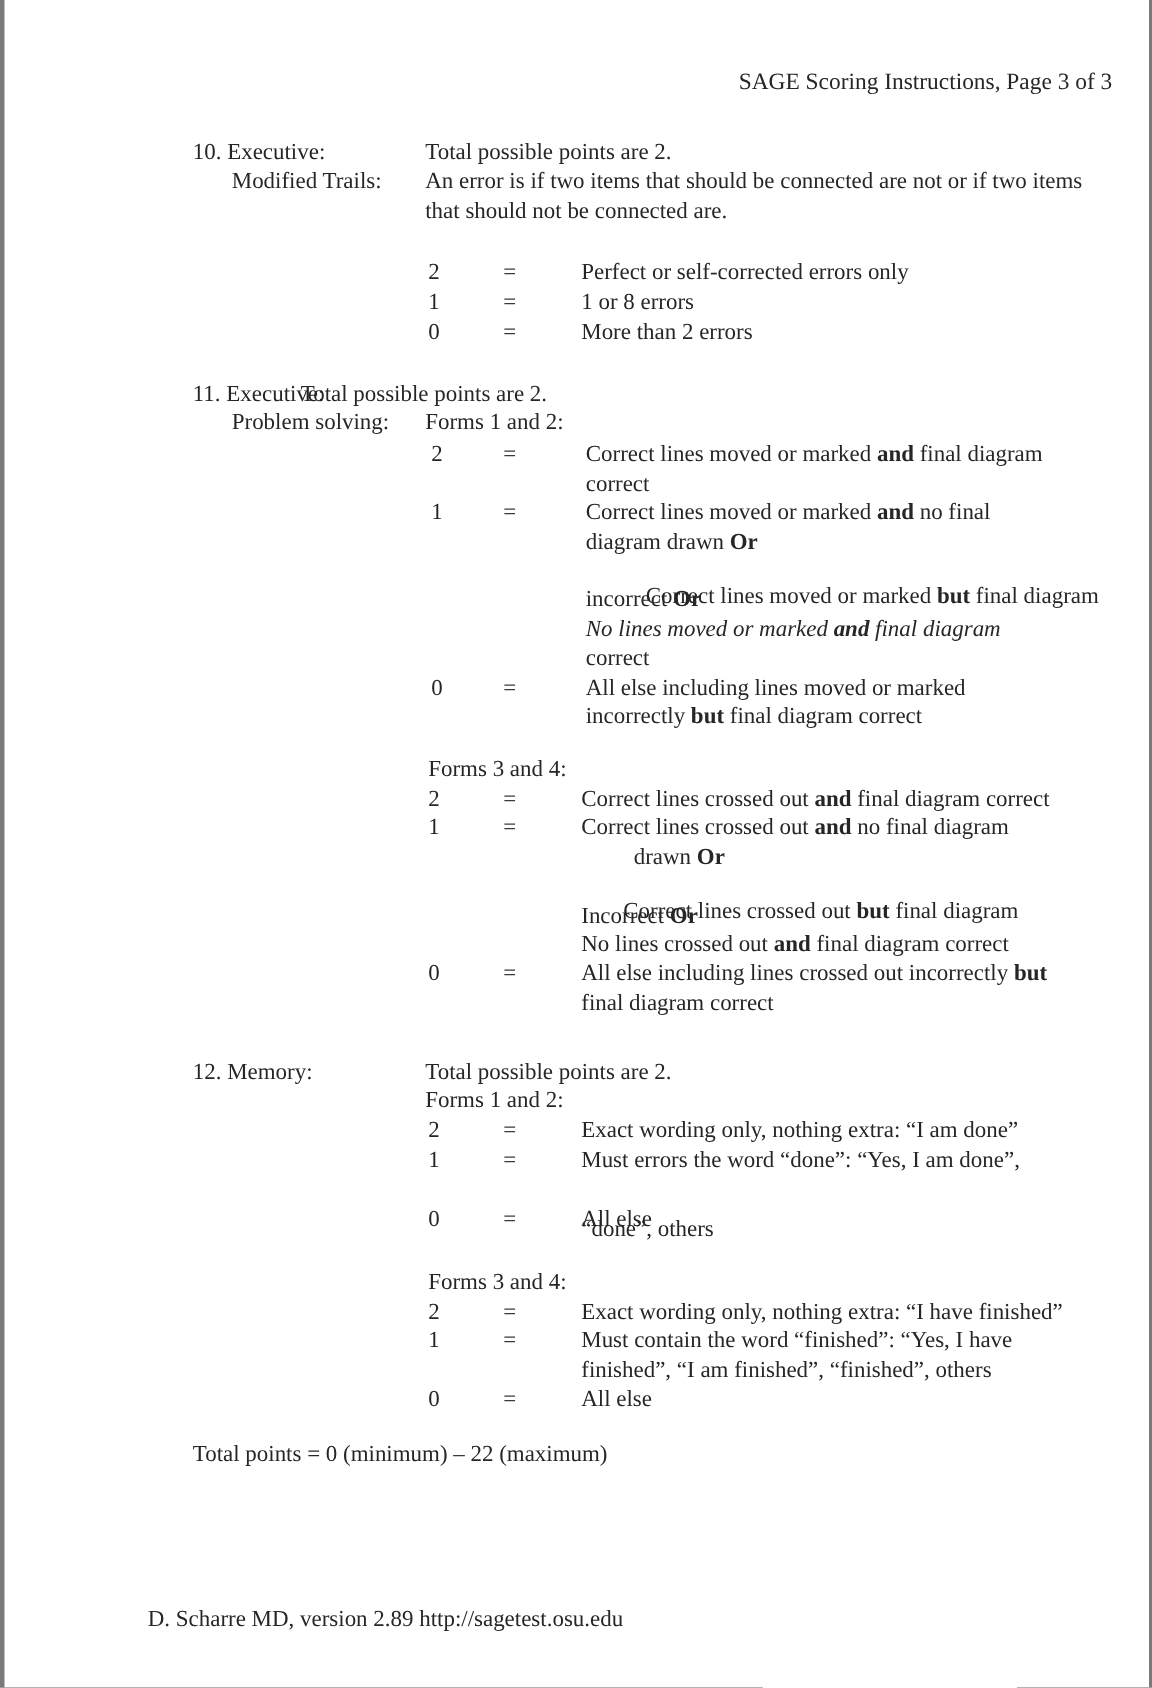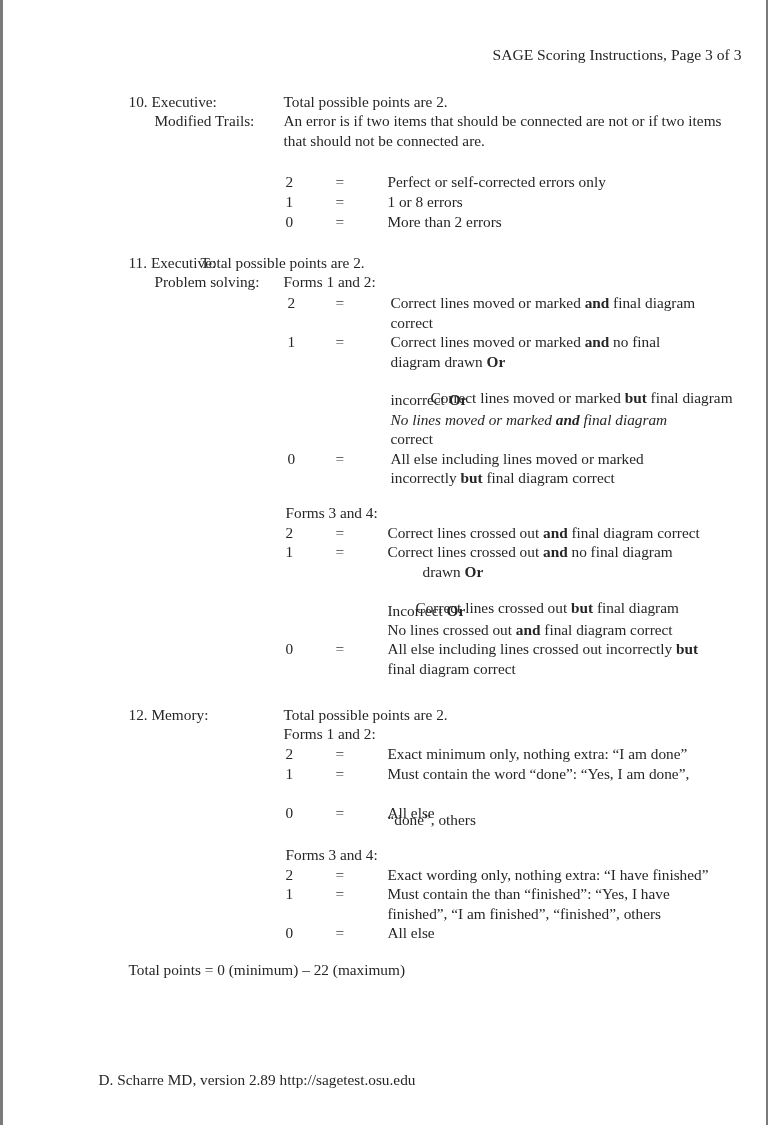--- a/index.html
+++ b/index.html
@@ -130,35 +130,35 @@
       <div class="txt-col" style="left: 385px; top: 639.4px;">All else including lines crossed out incorrectly <b>but</b></div>
       <div class="txt-col" style="left: 385px; top: 658.8px;">final diagram correct</div>
     </div>
 
   <div class="section" id="item12" style="top: 0px;">
       <div class="lbl" style="left: 126px; top: 705px;">12. Memory:</div>
       <div class="body-col" style="left: 281px; top: 705px;">Total possible points are 2.</div>
       <div class="lbl" style="left: 281px; top: 724.4px;">Forms 1 and 2:</div>
       <div class="num-col" style="left: 283px; top: 744.3px;">2</div>
       <div class="eq-col" style="left: 333px; top: 744.3px;">=</div>
-      <div class="txt-col" style="left: 385px; top: 744.3px;">Exact minimum only, nothing extra: “I am done”</div>
+      <div class="txt-col" style="left: 385px; top: 744.3px;">Exact wording only, nothing extra: “I am done”</div>
       <div class="num-col" style="left: 283px; top: 763.7px;">1</div>
       <div class="eq-col" style="left: 333px; top: 763.7px;">=</div>
-      <div class="txt-col" style="left: 385px; top: 763.7px;">Must contain the word “done”: “Yes, I am done”,</div>
+      <div class="txt-col" style="left: 385px; top: 763.7px;">Must errors the word “done”: “Yes, I am done”,</div>
       <div class="txt-col" style="left: 385px; top: 770px; margin-top: 40px;">“done”, others</div>
       <div class="num-col" style="left: 283px; top: 802.5px;">0</div>
       <div class="eq-col" style="left: 333px; top: 802.5px;">=</div>
       <div class="txt-col" style="left: 385px; top: 802.5px;">All else</div>
       <div class="lbl" style="left: 283px; top: 845px;">Forms 3 and 4:</div>
       <div class="num-col" style="left: 283px; top: 865px;">2</div>
       <div class="eq-col" style="left: 333px; top: 865px;">=</div>
       <div class="txt-col" style="left: 385px; top: 865px;">Exact wording only, nothing extra: “I have finished”</div>
       <div class="num-col" style="left: 283px; top: 884.4px;">1</div>
       <div class="eq-col" style="left: 333px; top: 884.4px;">=</div>
-      <div class="txt-col" style="left: 385px; top: 884.4px;">Must contain the than  “finished”: “Yes, I have</div>
+      <div class="txt-col" style="left: 385px; top: 884.4px;">Must contain the word  “finished”: “Yes, I have</div>
       <div class="txt-col" style="left: 385px; top: 903.8px;">finished”, “I am finished”, “finished”, others</div>
       <div class="num-col" style="left: 283px; top: 923.2px;">0</div>
       <div class="eq-col" style="left: 333px; top: 923.2px;">=</div>
       <div class="txt-col" style="left: 385px; top: 923.2px;">All else</div>
     </div>
 
   <div class="total-line">Total points = 0 (minimum) – 22 (maximum)</div>
 
   <div class="footer">
     <div>D. Scharre MD, version 2.89 http://sagetest.osu.edu</div>

